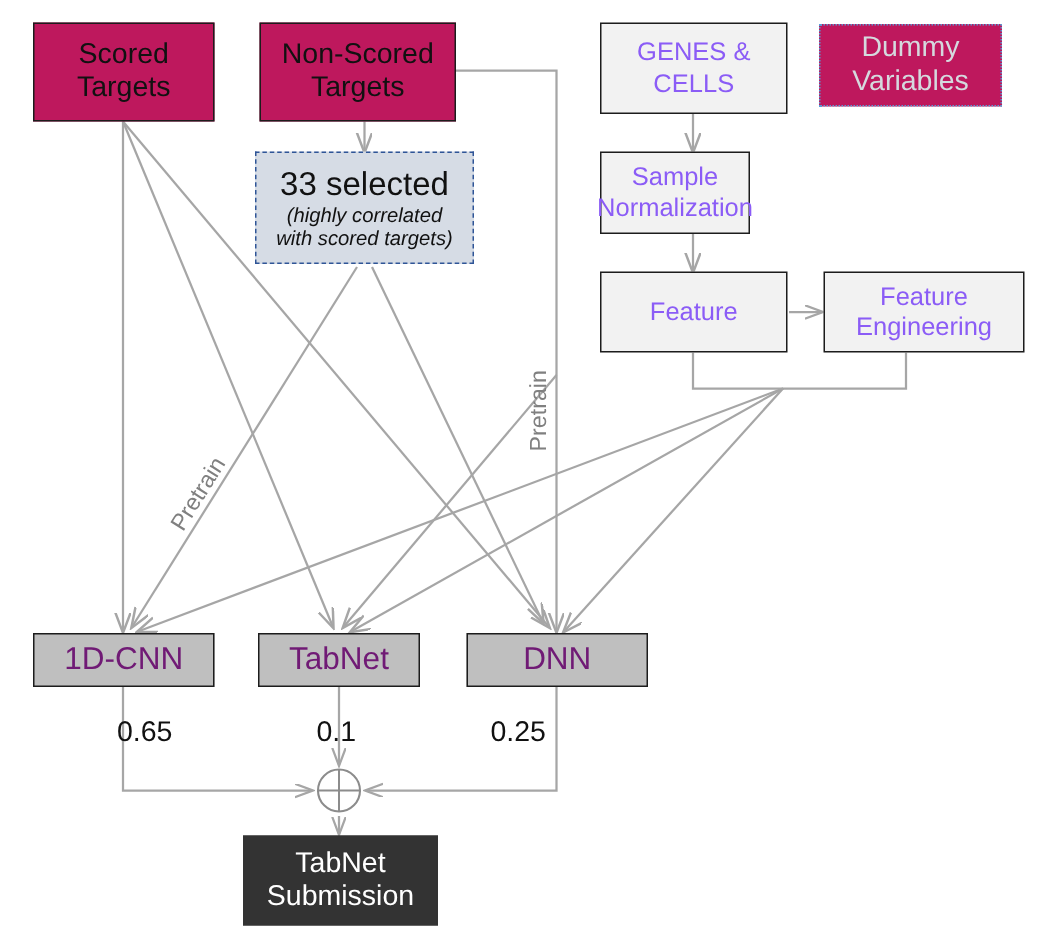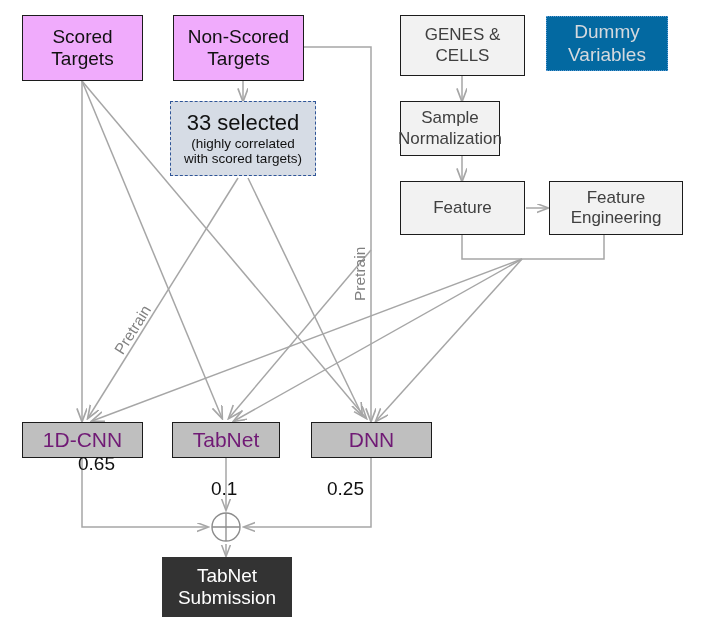--- a/index.html
+++ b/index.html
@@ -2,29 +2,29 @@
 <html><head>
 <meta charset="utf-8">
 <title>Pipeline Diagram</title>
 <style>
   html,body{margin:0;padding:0;background:#ffffff;}
   body{font-family:"Liberation Sans",sans-serif;}
   #canvas{position:relative;width:706px;height:631px;background:#ffffff;overflow:hidden;}
   svg.edges{position:absolute;left:0;top:0;width:706px;height:631px;pointer-events:none;}
   .node{position:absolute;box-sizing:border-box;display:flex;align-items:center;justify-content:center;
         text-align:center;line-height:1.18;}
-  .n-blue{background:#f0abfc;border:1.6px solid #1c1c1c;color:#111111;font-size:19px;}
+  .n-blue{background:#be185d;border:1.6px solid #1c1c1c;color:#111111;font-size:19px;}
   .n-blue-dash{background:#d6dce5;border:1.6px dashed #2f5597;color:#111111;}
-  .n-grey{background:#f2f2f2;border:1.4px solid #1c1c1c;color:#404040;font-size:17px;}
+  .n-grey{background:#f2f2f2;border:1.4px solid #1c1c1c;color:#8b5cf6;font-size:17px;}
   .n-model{background:#bfbfbf;border:1.4px solid #1c1c1c;color:#701a75;font-size:21px;}
   .n-dark{background:#333333;border:1.4px solid #333333;color:#ffffff;font-size:19px;}
-  .n-ghost{background:#0369a1;border:1.6px dotted #5b9bd5;color:#d5d9de;font-size:19px;}
+  .n-ghost{background:#be185d;border:1.6px dotted #5b9bd5;color:#d5d9de;font-size:19px;}
   .two-line{flex-direction:column;}
   .sub1{font-size:22px;}
-  .sub2{font-size:13.5px;}
+  .sub2{font-size:13.5px;font-style:italic;}
   .wlabel{position:absolute;font-size:19px;color:#111111;}
   .plabel{position:absolute;font-size:15.5px;color:#808080;white-space:nowrap;
           transform-origin:0 0;}
 </style>
 </head>
 <body>
 
 <div id="canvas">
 
   <svg class="edges" viewBox="0 0 706 631" xmlns="http://www.w3.org/2000/svg">
@@ -127,20 +127,20 @@
 
   <div class="node n-model" style="left:311px;top:422px;width:121px;height:36px;">
     <span>DNN</span>
   </div>
 
   <div class="node n-dark two-line" style="left:162px;top:557px;width:130px;height:60px;">
     <span>TabNet</span>
     <span>Submission</span>
   </div>
 
-  <div class="wlabel" style="left:78px;top:453px;">0.65</div>
+  <div class="wlabel" style="left:78px;top:478px;">0.65</div>
   <div class="wlabel" style="left:211px;top:478px;">0.1</div>
   <div class="wlabel" style="left:327px;top:478px;">0.25</div>
 
   <div class="plabel" style="left:111px;top:348px;transform:rotate(-58deg);">Pretrain</div>
   <div class="plabel" style="left:351px;top:301px;transform:rotate(-90deg);">Pretrain</div>
 
 </div>
 
 </body></html>

